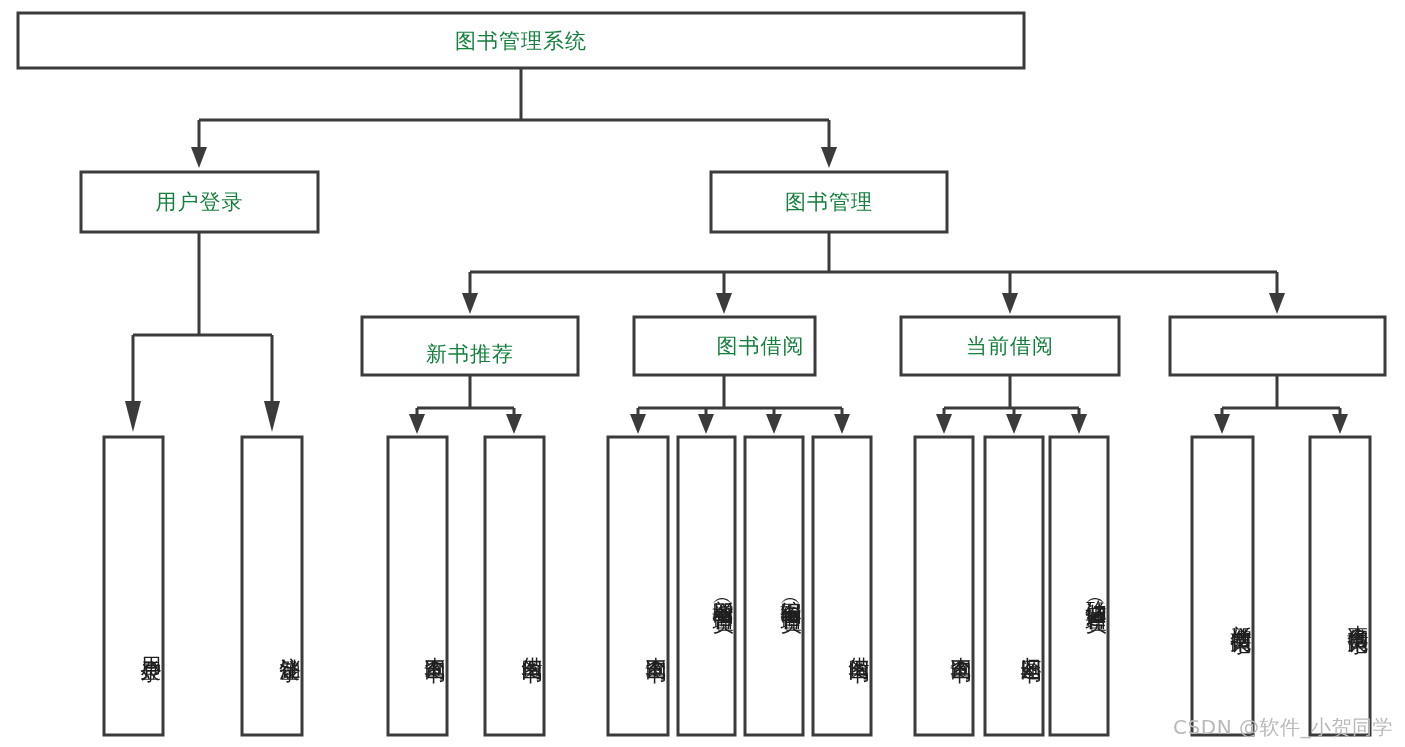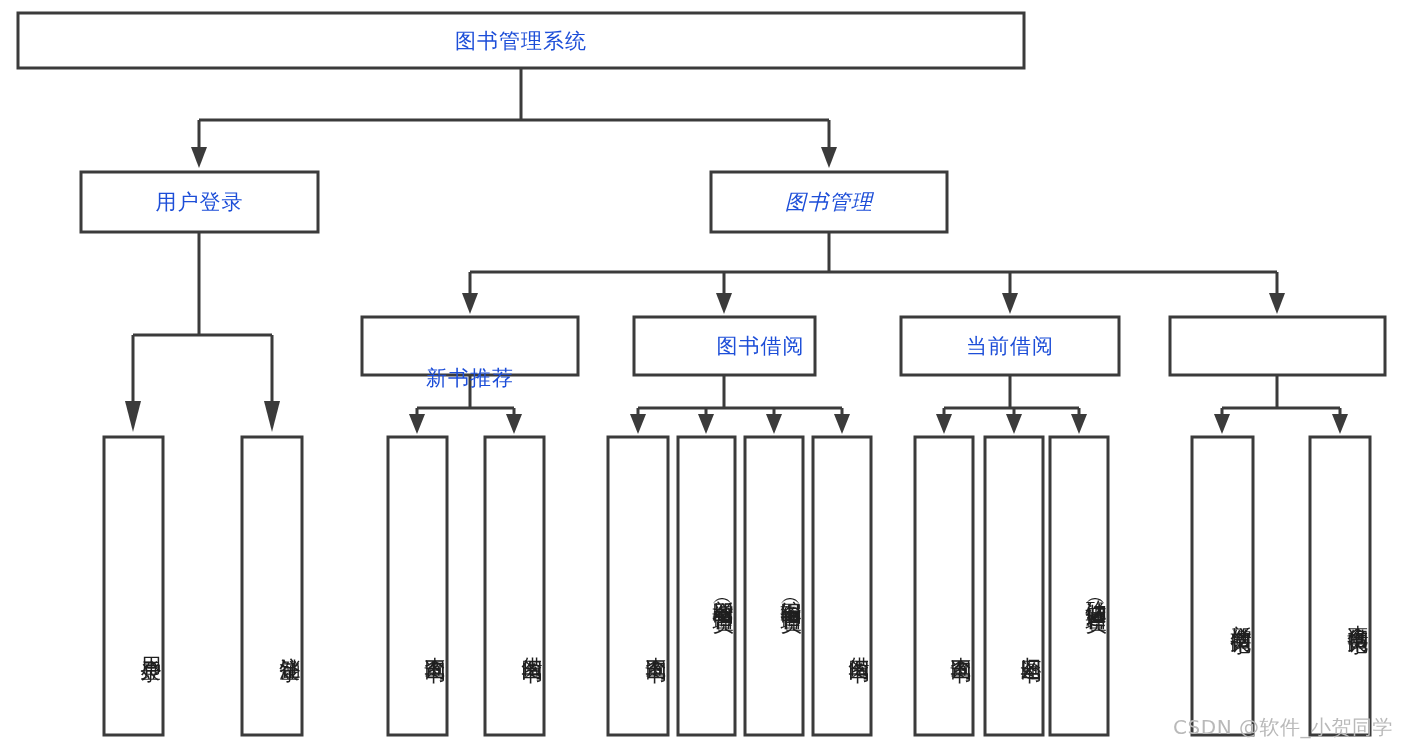--- a/index.html
+++ b/index.html
@@ -37,21 +37,21 @@
   }
   .arrow-head{
     fill:#3b3b3b;
     stroke:none;
   }
   .node-label{
     position:absolute;
     display:flex;
     align-items:center;
     justify-content:center;
-    color:#1d4ed8;
+    color:#15803d;
     font-size:21px;
     letter-spacing:1px;
     white-space:nowrap;
     text-align:center;
     pointer-events:none;
   }
   .leaf-label{
     position:absolute;
     display:flex;
     align-items:flex-start;
@@ -160,23 +160,23 @@
     <g>
       <path class="connector" d="M1277 375 L1277 408 M1222 408 L1340 408 M1222 408 L1222 420 M1340 408 L1340 420"></path>
       <polygon class="arrow-head" points="1214,414 1230,414 1222,434"></polygon>
       <polygon class="arrow-head" points="1332,414 1348,414 1340,434"></polygon>
     </g>
   </svg>
 
   <div class="node-label" style="left:18px;top:13px;width:1006px;height:55px;">图书管理系统</div>
 
   <div class="node-label" style="left:81px;top:172px;width:237px;height:60px;">用户登录</div>
-  <div class="node-label" style="left:711px;top:172px;width:236px;height:60px;font-style:italic;">图书管理</div>
+  <div class="node-label" style="left:711px;top:172px;width:236px;height:60px;">图书管理</div>
 
-  <div class="node-label" style="left:362px;top:317px;width:216px;height:73px;margin-top:24px;">新书推荐</div>
+  <div class="node-label" style="left:362px;top:317px;width:216px;height:73px;">新书推荐</div>
   <div class="node-label" style="left:634px;top:317px;width:181px;height:58px;padding-left:36px;">图书借阅</div>
   <div class="node-label" style="left:901px;top:317px;width:218px;height:58px;">当前借阅</div>
 
   <div class="leaf-label" style="left:104px;top:437px;width:59px;height:298px;padding-top:58px;">用户登录</div>
   <div class="leaf-label" style="left:242px;top:437px;width:60px;height:298px;padding-top:58px;">注销登录</div>
   <div class="leaf-label" style="left:388px;top:437px;width:59px;height:298px;padding-top:58px;">查询图书</div>
   <div class="leaf-label" style="left:485px;top:437px;width:59px;height:298px;padding-top:58px;">借阅图书</div>
   <div class="leaf-label" style="left:608px;top:437px;width:60px;height:298px;padding-top:58px;">查询图书</div>
   <div class="leaf-label" style="left:678px;top:437px;width:57px;height:298px;padding-top:6px;">新增图书（管理员）</div>
   <div class="leaf-label" style="left:745px;top:437px;width:58px;height:298px;padding-top:6px;">编辑图书（管理员）</div>

